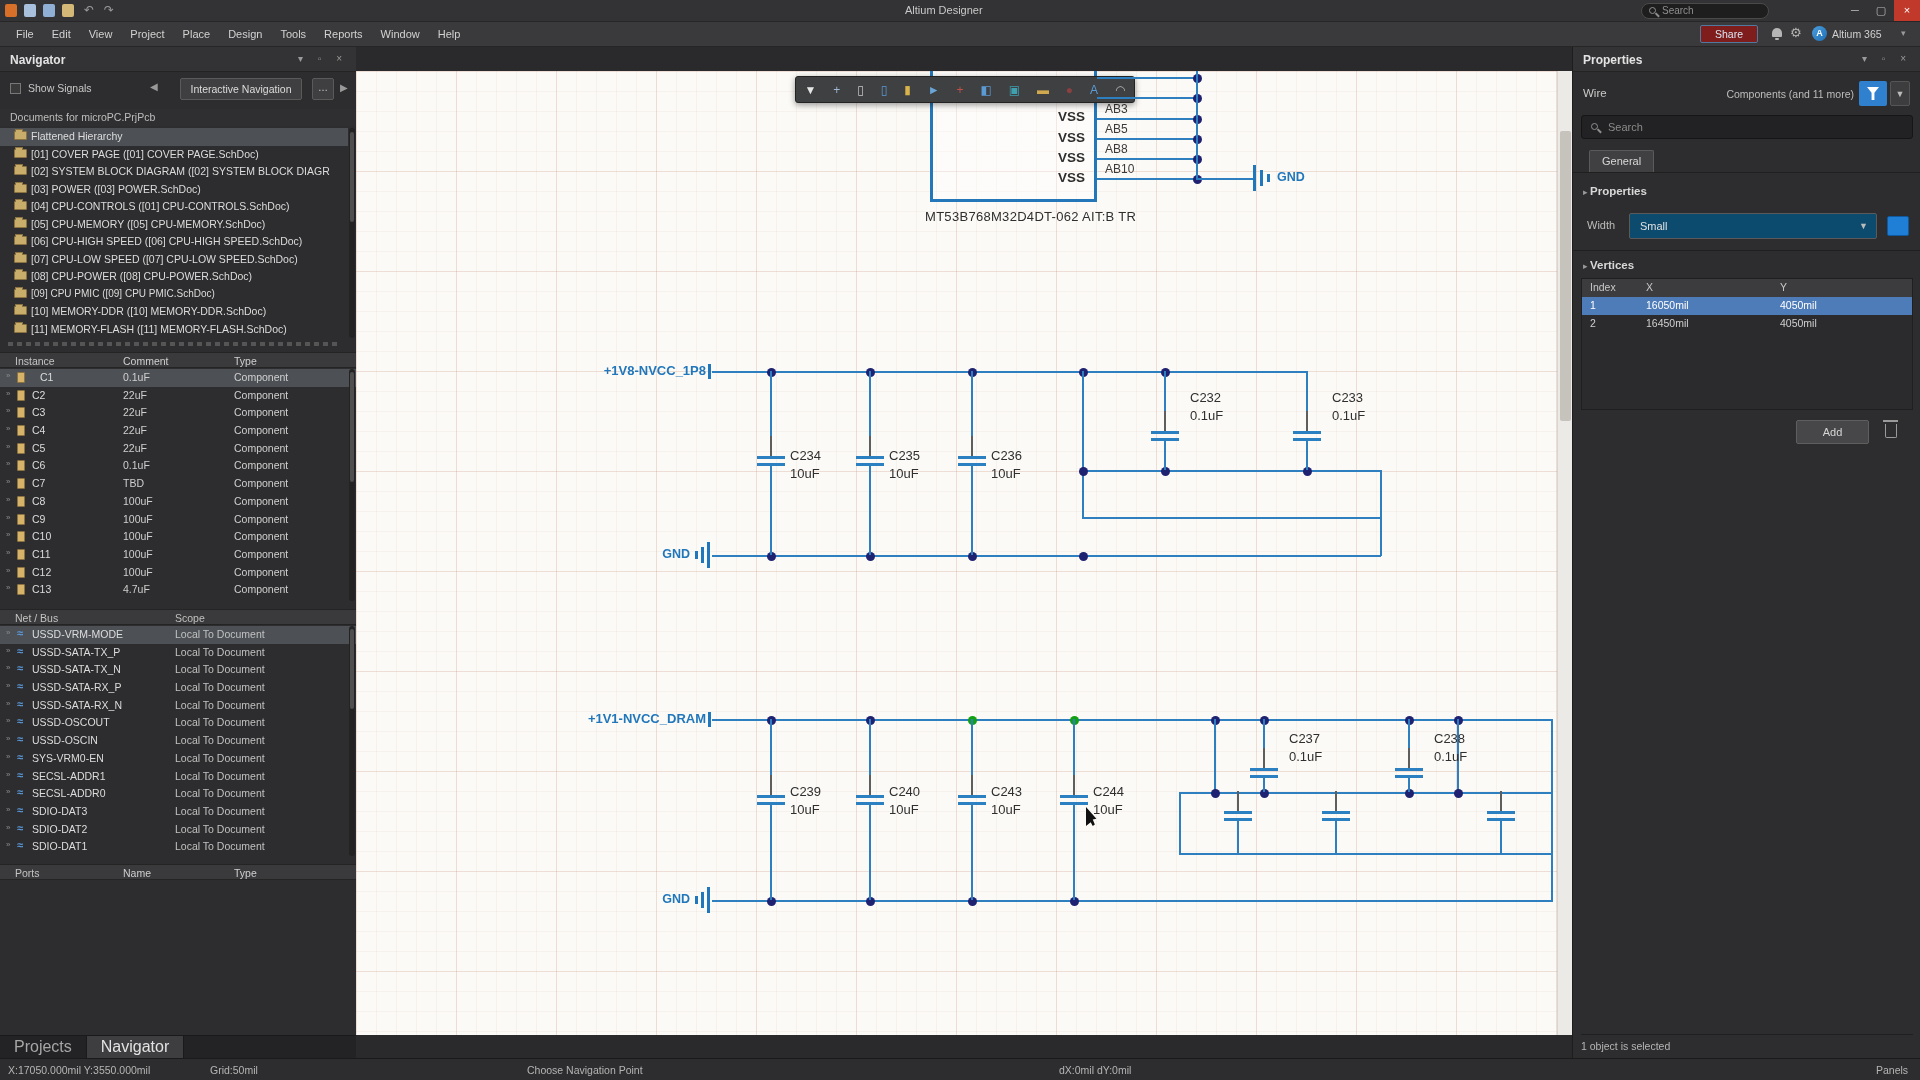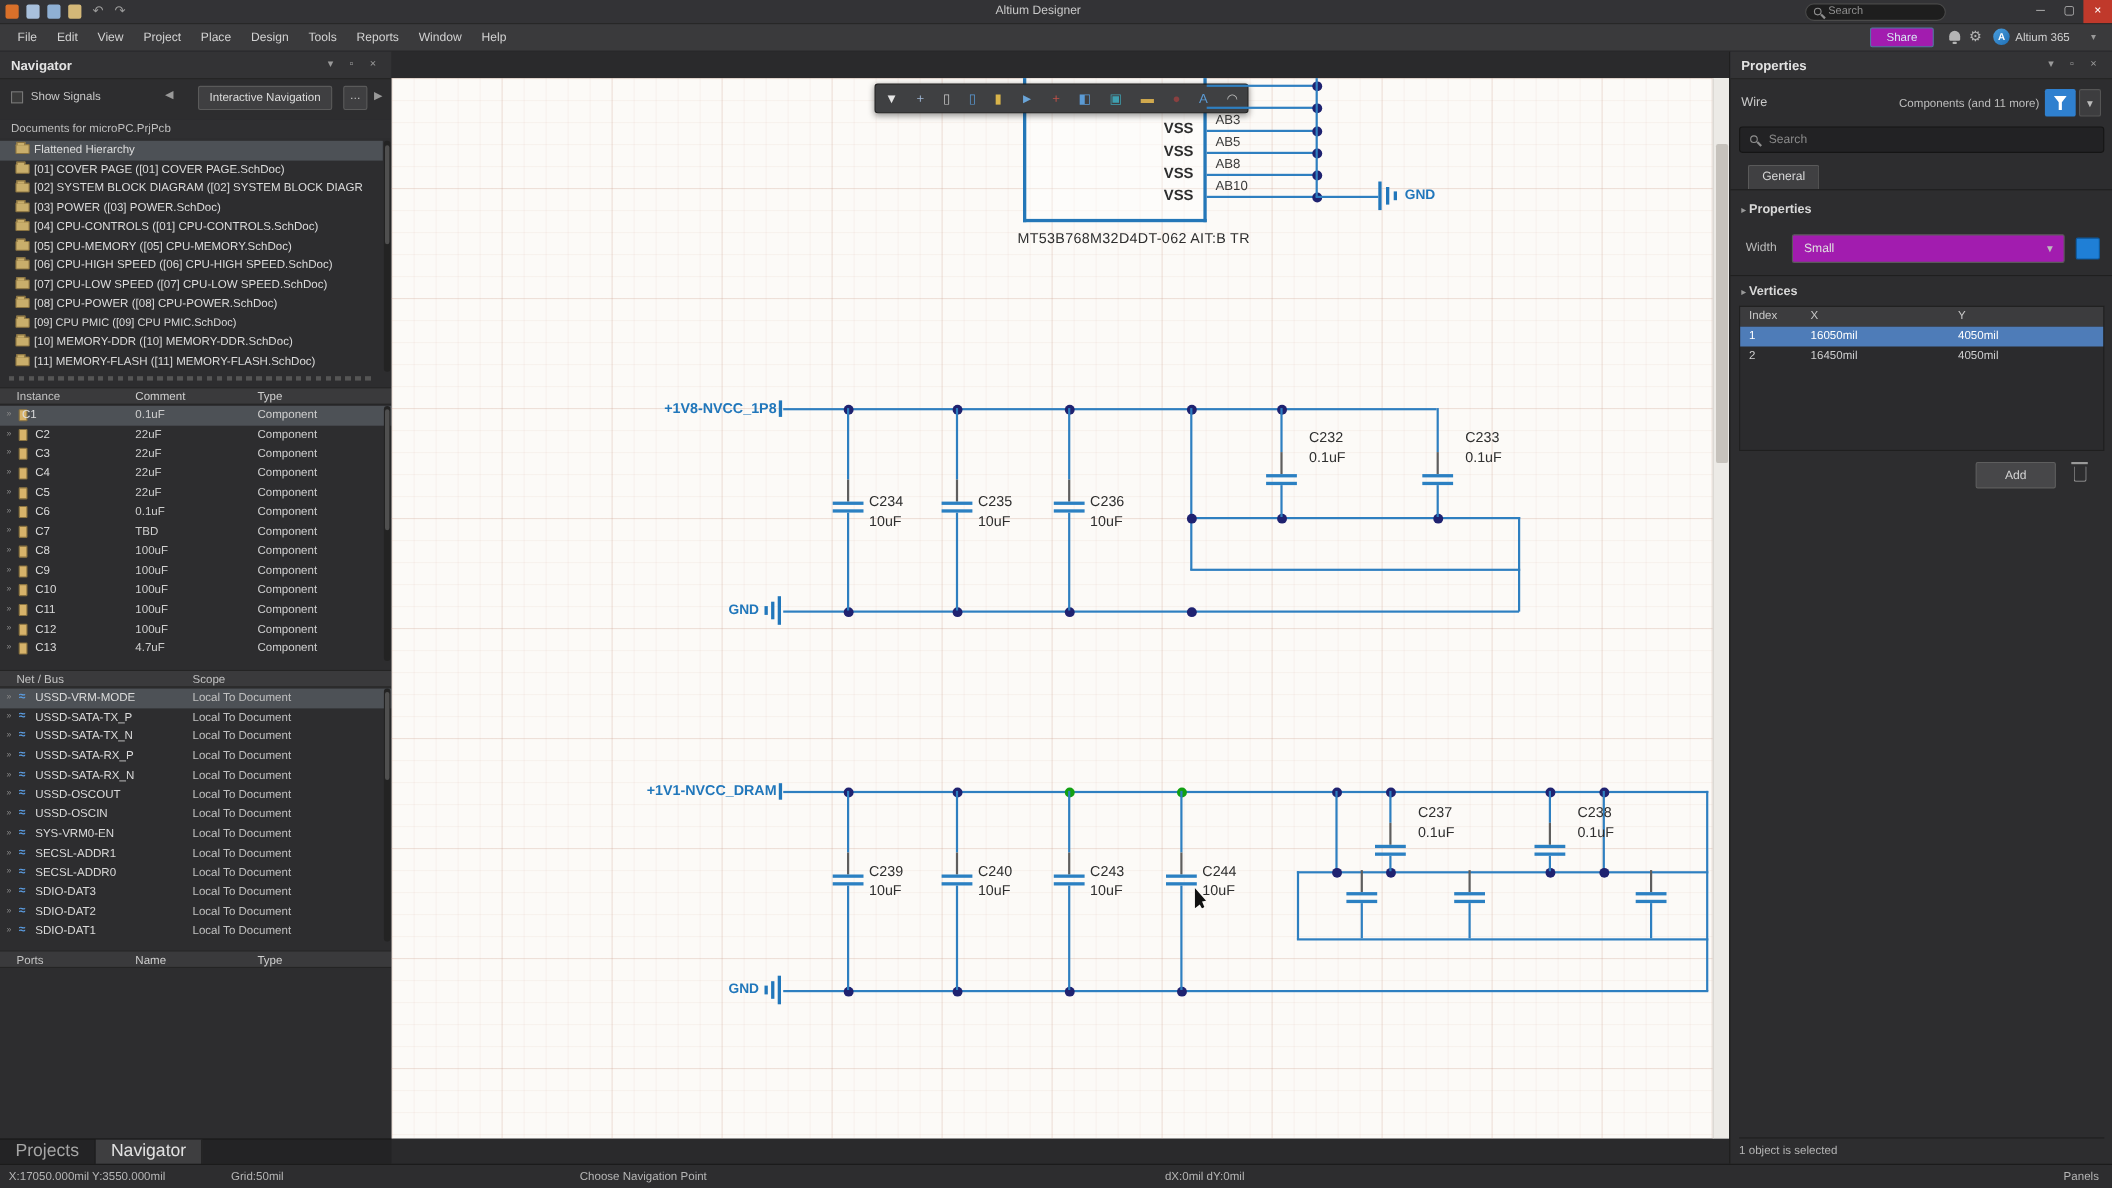--- a/index.html
+++ b/index.html
@@ -11,21 +11,21 @@
   #titlebar .apptitle { left:905px; top:4px; font-size:11px; color:#c9c9c9; }
   .tb-ico { top:4px; width:12px; height:13px; border-radius:2px; }
   #search-pill { left:1641px; top:3px; width:128px; height:16px; background:#1e1e1e; border:1px solid #4a4a4a; border-radius:8px; color:#8f8f8f; font-size:10px; line-height:14px; padding-left:20px; }
   .mag { width:7px; height:7px; border:1.5px solid #8f8f8f; border-radius:50%; }
   .mag:after { content:""; position:absolute; left:5px; top:6px; width:5px; height:1.5px; background:#8f8f8f; transform:rotate(45deg); }
   .winbtn { top:0; width:26px; height:21px; color:#bdbdbd; font-size:11px; text-align:center; line-height:21px; }
   #btn-close { background:#c0392b; color:#fff; }
   #menubar { left:0; top:22px; width:1920px; height:25px; background:#3a3a3c; border-bottom:1px solid #262626; }
   #menu-items { position:absolute; left:8px; top:0; height:25px; display:flex; gap:2px; }
   #menu-items span { color:#d2d2d2; font-size:11px; line-height:25px; padding:0 8px; }
-  #share-btn { left:1700px; top:3px; width:58px; height:18px; background:#a21caf; border:1px solid #4f799f; border-radius:2px; color:#d9e7f3; font-size:10.5px; text-align:center; line-height:16px; }
+  #share-btn { left:1700px; top:3px; width:58px; height:18px; background:#7f1d1d; border:1px solid #4f799f; border-radius:2px; color:#d9e7f3; font-size:10.5px; text-align:center; line-height:16px; }
   .bell { left:1772px; top:6px; width:10px; height:9px; background:#b5b5b5; border-radius:5px 5px 1px 1px; }
   .bell:after { content:""; position:absolute; left:3px; top:10px; width:4px; height:2px; background:#b5b5b5; border-radius:2px; }
   #gear { left:1790px; top:3px; color:#b5b5b5; font-size:13px; }
   #a365-logo { left:1812px; top:4px; width:15px; height:15px; border-radius:50%; background:linear-gradient(135deg,#4a9ede,#1f6fb5); color:#fff; font-size:9px; font-weight:bold; text-align:center; line-height:15px; }
   #a365-label { left:1832px; top:6px; color:#cfcfcf; font-size:10.5px; }
   #a365-caret { left:1901px; top:6px; color:#999; font-size:9px; }
   
   .panel { background:#2d2d2f; }
   .panel-header { position:absolute; left:0; top:0; right:0; height:25px; background:#333335; border-bottom:1px solid #242424; }
   .panel-header .ttl { position:absolute; left:10px; top:6px; font-size:12px; font-weight:bold; color:#e3e3e3; }
@@ -110,21 +110,21 @@
     clip-path:polygon(0 0,100% 0,62% 45%,62% 100%,38% 100%,38% 45%); }
   #filter-caret { position:absolute; left:317px; top:34px; width:20px; height:25px; background:#3d3d3f; border:1px solid #555; border-radius:2px; color:#bbb; font-size:9px; text-align:center; line-height:24px; }
   #prop-search { position:absolute; left:8px; top:68px; width:332px; height:24px; background:#222224; border:1px solid #151515; border-radius:3px; }
   #prop-search .mag { position:absolute; left:9px; top:7px; }
   #prop-search .ph { position:absolute; left:26px; top:5px; font-size:11px; color:#8a8a8a; }
   #tab-general { position:absolute; left:16px; top:103px; height:22px; padding:0 12px; background:#404042; border:1px solid #5a5a5a; border-bottom:none; border-radius:2px 2px 0 0; color:#d8d8d8; font-size:11px; line-height:21px; }
   .sect-div { position:absolute; left:0; right:0; height:1px; background:#1f1f1f; }
   .sect { position:absolute; left:10px; font-size:11.5px; font-weight:bold; color:#d8d8d8; }
   .sect:before { content:"▸ "; font-size:9px; color:#9a9a9a; }
   #width-lbl { position:absolute; left:14px; top:172px; font-size:11px; color:#bcbcbc; }
-  #width-select { position:absolute; left:56px; top:166px; width:248px; height:26px; background:#a21caf; border:1px solid #5a5a5a; border-radius:2px; color:#e0e0e0; font-size:11px; line-height:24px; padding-left:10px; }
+  #width-select { position:absolute; left:56px; top:166px; width:248px; height:26px; background:#0c4a6e; border:1px solid #5a5a5a; border-radius:2px; color:#e0e0e0; font-size:11px; line-height:24px; padding-left:10px; }
   #width-select .caret { position:absolute; right:8px; top:0; color:#bbb; font-size:9px; }
   #color-swatch { position:absolute; left:314px; top:169px; width:22px; height:20px; background:#1f7fd6; border:1px solid #0d5aa0; border-radius:2px; }
   #vert-table { position:absolute; left:8px; top:231px; width:332px; height:132px; background:#2b2b2d; border:1px solid #1f1f1f; }
   .vrow { position:relative; height:18px; font-size:10.5px; color:#cfcfcf; }
   .vrow.head { background:#3c3c3e; color:#c8c8c8; }
   .vrow.vsel { background:#4e7cb8; color:#fff; }
   .v-i { position:absolute; left:8px; top:2px; } .v-x { position:absolute; left:64px; top:2px; } .v-y { position:absolute; left:198px; top:2px; }
   #add-btn { position:absolute; left:223px; top:373px; width:73px; height:24px; background:#474749; border:1px solid #5e5e5e; border-radius:2px; color:#d5d5d5; font-size:11px; text-align:center; line-height:22px; }
   #trash { position:absolute; left:312px; top:377px; width:12px; height:14px; border:1.5px solid #9a9a9a; border-top:none; border-radius:0 0 2px 2px; }
   #trash:before { content:""; position:absolute; left:-3px; top:-4px; width:15px; height:2px; background:#9a9a9a; }
@@ -245,21 +245,21 @@
 
   <div class="colhead" id="inst-head">
     <span class="c-a">Instance</span>
     <span class="c-b">Comment</span>
     <span class="c-c">Type</span>
   </div>
   <div id="inst-list">
       <div class="row17 sel">
         <div class="chev">»</div>
         <div class="compico"></div>
-        <div style="position: absolute; left: 20px; top: 2px;">C1</div>
+        <div style="position: absolute; left: 40px; top: 2px;">C1</div>
         <div style="position: absolute; left: 123px; top: 2px; color: rgb(207, 207, 207);">0.1uF</div>
         <div style="position: absolute; left: 234px; top: 2px; color: rgb(207, 207, 207);">Component</div>
       </div>
       <div class="row17">
         <div class="chev">»</div>
         <div class="compico"></div>
         <div style="position: absolute; left: 32px; top: 2px;">C2</div>
         <div style="position: absolute; left: 123px; top: 2px; color: rgb(207, 207, 207);">22uF</div>
         <div style="position: absolute; left: 234px; top: 2px; color: rgb(207, 207, 207);">Component</div>
       </div>

